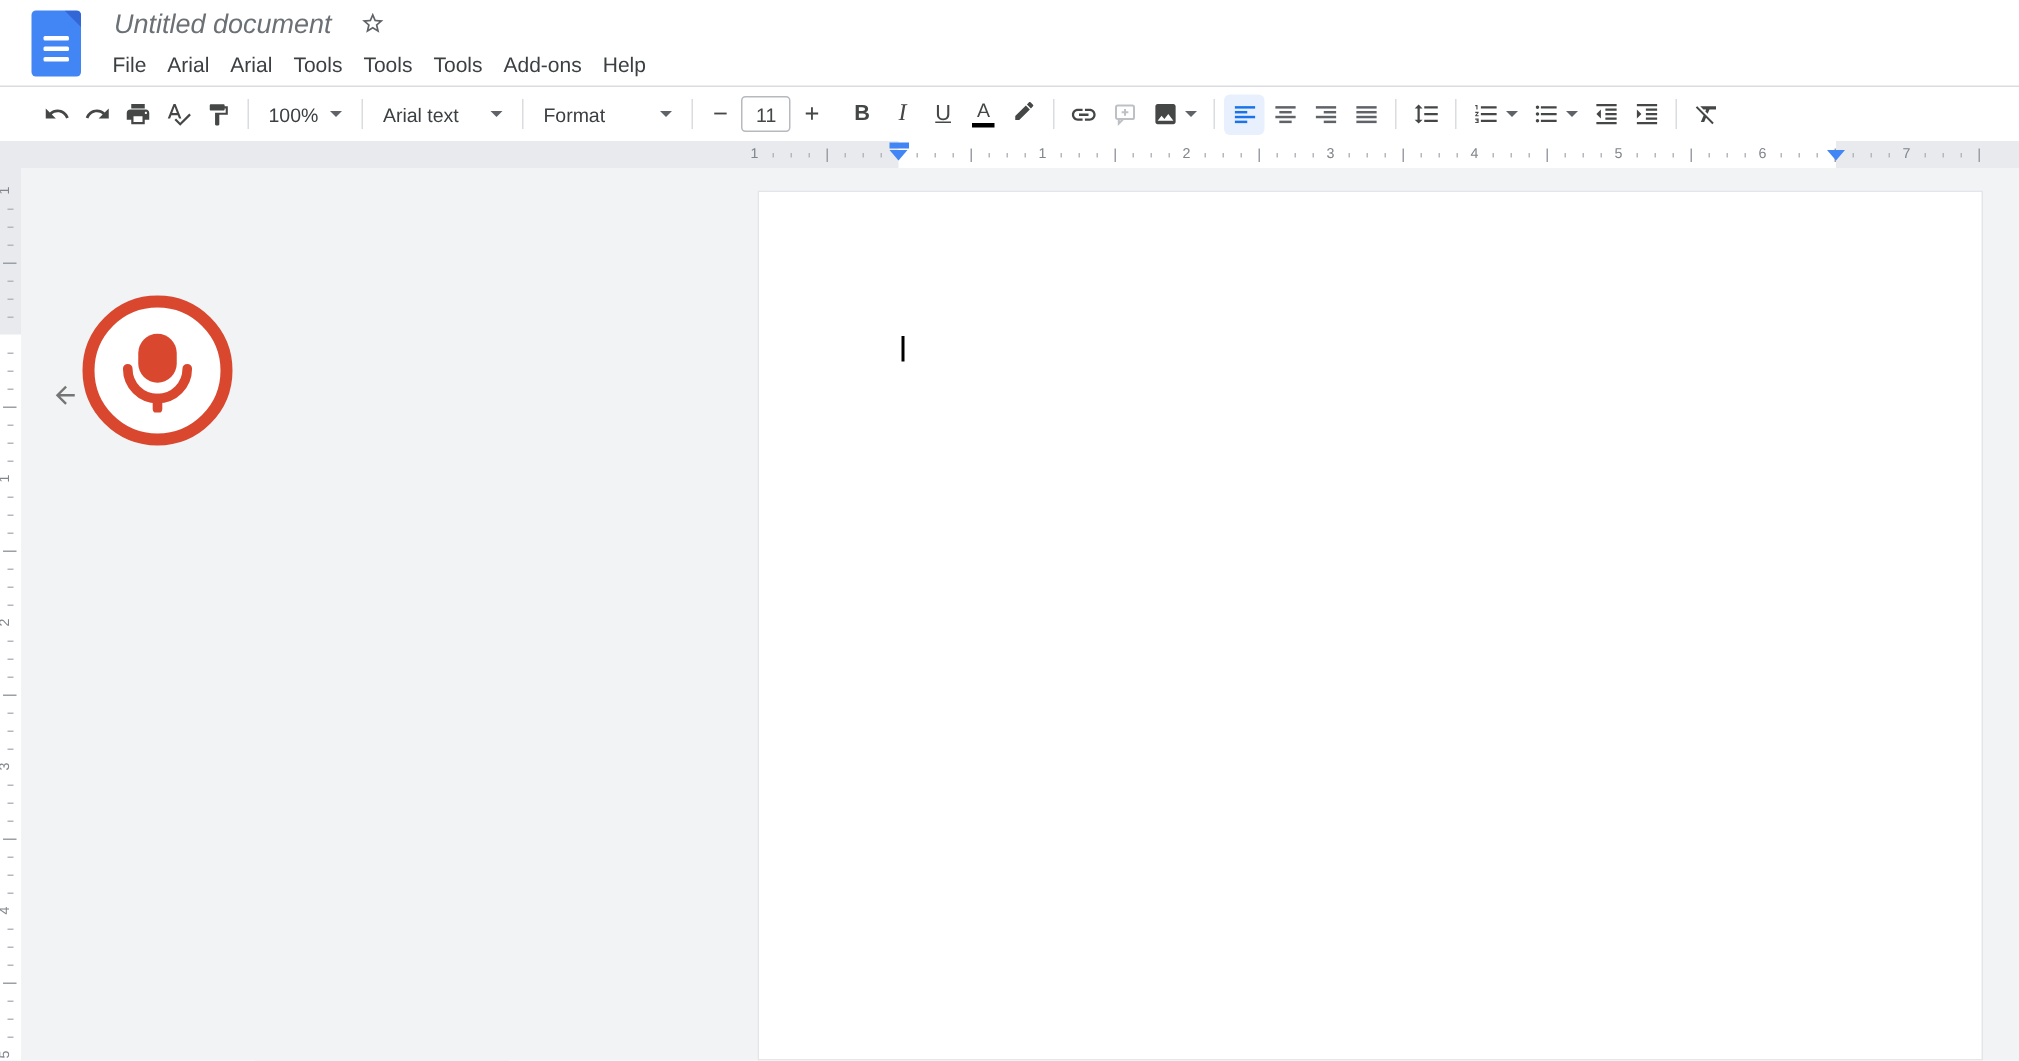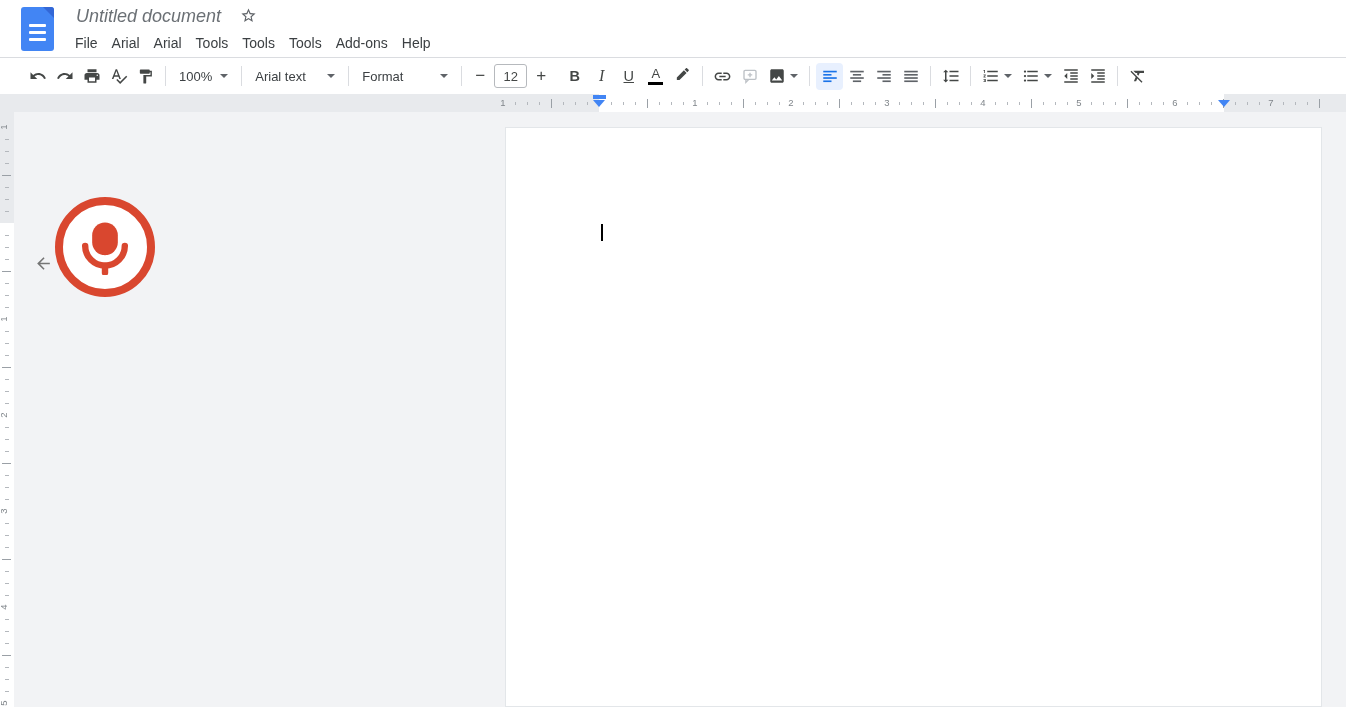--- a/index.html
+++ b/index.html
@@ -160,21 +160,21 @@
   <div class="tb-dd" style="width:100px; justify-content:space-between;">
     <span>Format</span>
     <span class="caret-down"></span>
   </div>
 
   <div class="tb-sep"></div>
 
   <div class="tb-btn" style="width:24px">
     <span class="pm">−</span>
   </div>
-  <div class="fontsize-box">12</div>
+  <div class="fontsize-box">11</div>
   <div class="tb-btn" style="width:24px">
     <span class="pm">+</span>
   </div>
 
   <div style="width:8px; flex:none;"></div>
 
   <div class="tb-btn">
     <span class="glyph" style="font-weight:700">B</span>
   </div>
   <div class="tb-btn">

